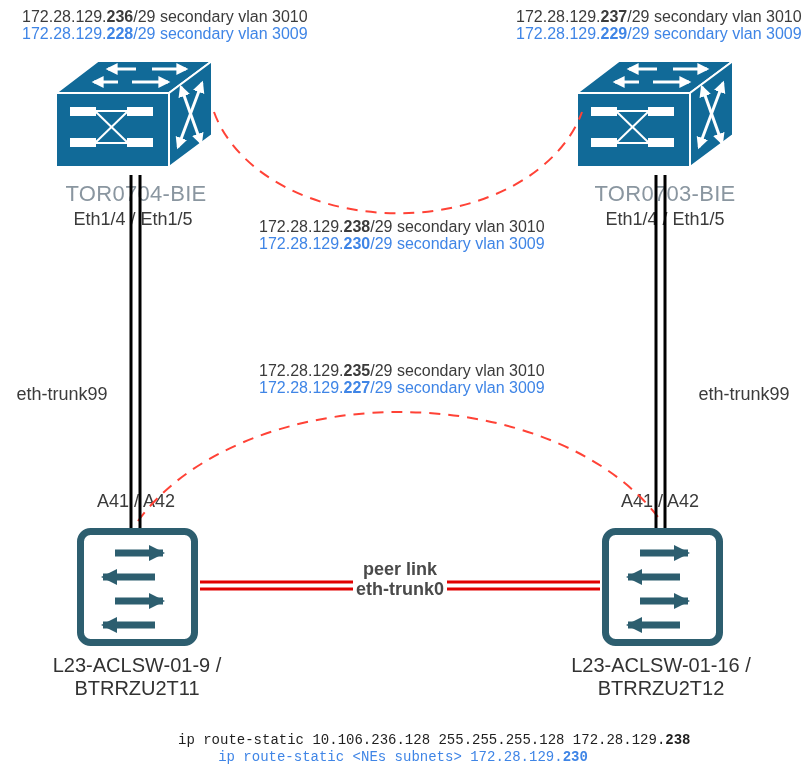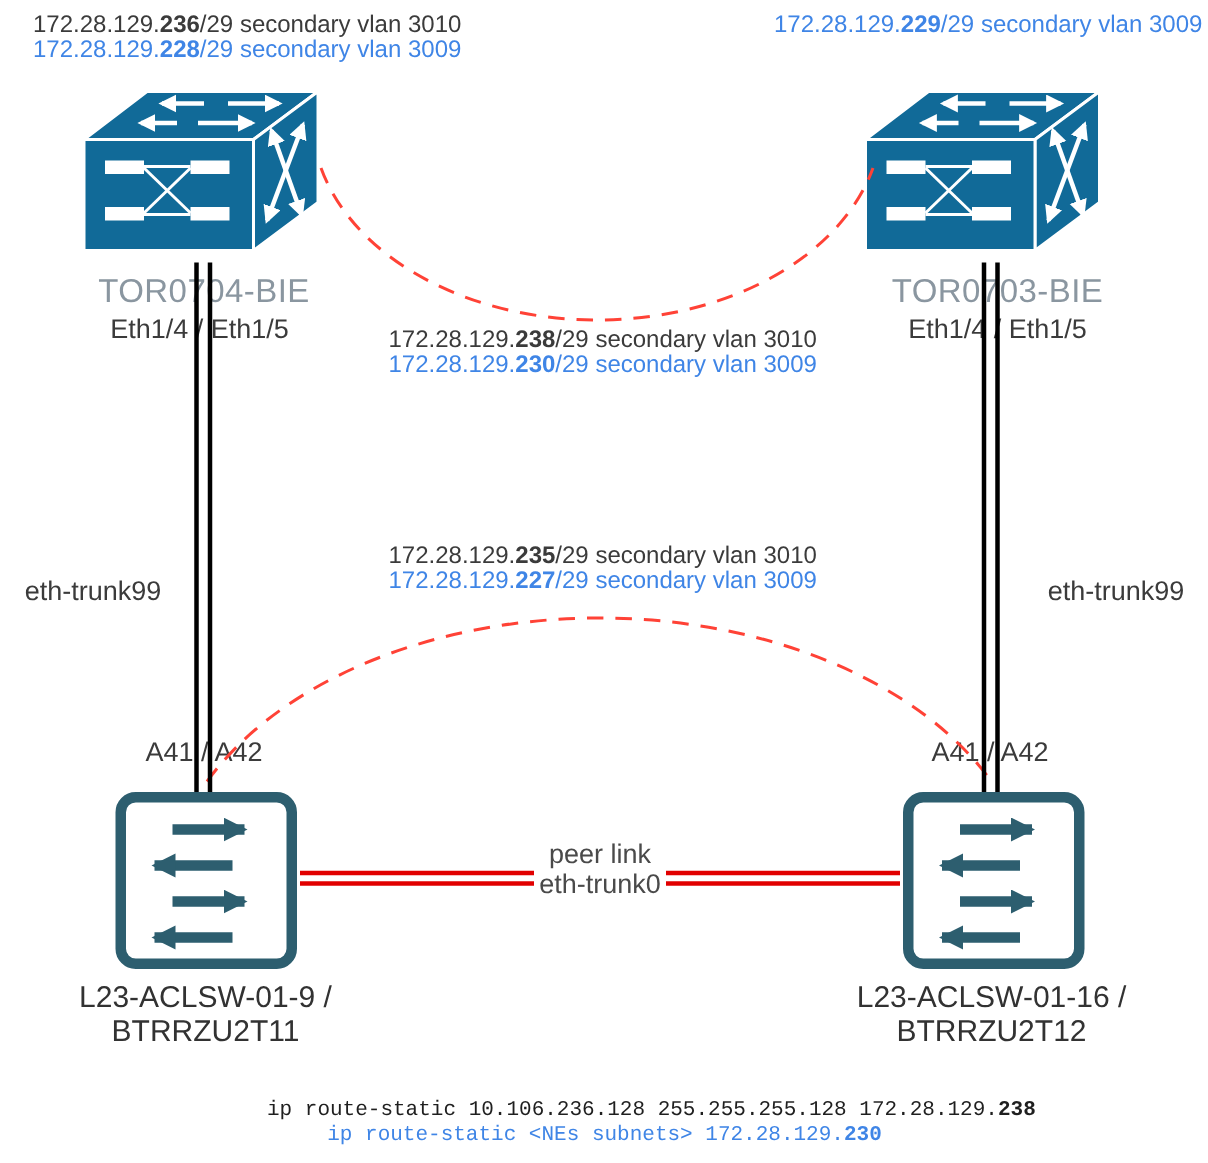--- a/index.html
+++ b/index.html
@@ -6,21 +6,21 @@
   body{font-family:"Liberation Sans", sans-serif;}
   .canvas{position:relative;width:805px;height:775px;background:#ffffff;overflow:hidden;}
   .icon{position:absolute;z-index:1;}
   .wires{position:absolute;left:0;top:0;z-index:2;pointer-events:none;}
   .txt{position:absolute;z-index:1;text-align:center;white-space:nowrap;}
   .ip-label{font-size:16px;line-height:17px;color:#3b3b3b;}
   .blue{color:#3f85e6;}
   .device-name{font-size:22px;color:#8a96a0;letter-spacing:.3px;}
   .ports{font-size:18px;color:#3b3b3b;}
   .trunk-label{font-size:18px;color:#3b3b3b;}
-  .peer-label{font-size:18px;line-height:20px;font-weight:normal;color:#4a4a4a;z-index:3;}
+  .peer-label{font-size:18px;line-height:20px;font-weight:bold;color:#4a4a4a;z-index:3;}
   .peer-label span{background:#ffffff;padding:0 3px;display:inline-block;}
   .acl-name{font-size:20px;line-height:23px;color:#323232;}
   .routes{font-size:14px;line-height:17px;color:#1f1f1f;font-family:Liberation Mono, monospace;}
   b{font-weight:bold;}
 </style>
 </head>
 <body>
 
 <div class="canvas">
 
@@ -145,20 +145,21 @@
       <line x1="80" y1="99" x2="28" y2="99" marker-end="url(#maR)"></line>
     </g>
   </svg>
 
   <div class="txt ip-label" style="left:6px;top:8px;width:282px;margin-left:16px;">
     <div><span>172.28.129.</span><b>236</b><span>/29 secondary vlan 3010</span></div>
     <div class="blue"><span>172.28.129.</span><b>228</b><span>/29 secondary vlan 3009</span></div>
   </div>
 
   <div class="txt ip-label" style="left:516px;top:8px;width:282px;">
+    <div><span>172.28.129.</span><b>237</b><span>/29 secondary vlan 3010</span></div>
     <div class="blue"><span>172.28.129.</span><b>229</b><span>/29 secondary vlan 3009</span></div>
   </div>
 
   <div class="txt ip-label" style="left:259px;top:218px;width:282px;">
     <div><span>172.28.129.</span><b>238</b><span>/29 secondary vlan 3010</span></div>
     <div class="blue"><span>172.28.129.</span><b>230</b><span>/29 secondary vlan 3009</span></div>
   </div>
 
   <div class="txt ip-label" style="left:259px;top:362px;width:282px;">
     <div><span>172.28.129.</span><b>235</b><span>/29 secondary vlan 3010</span></div>

